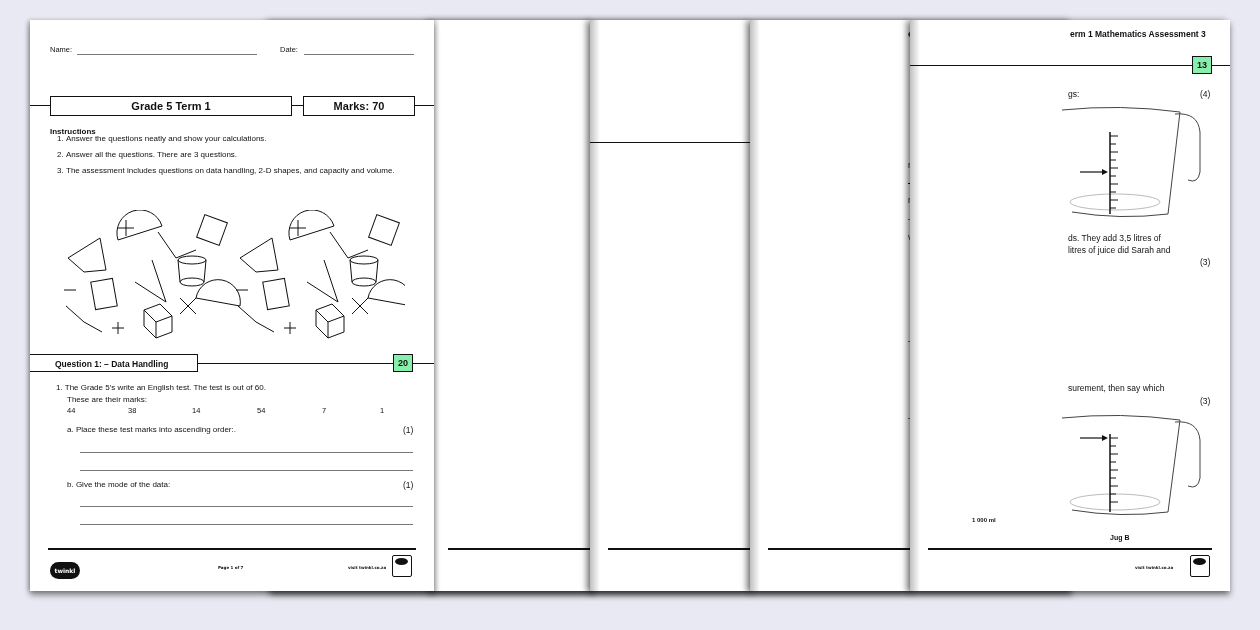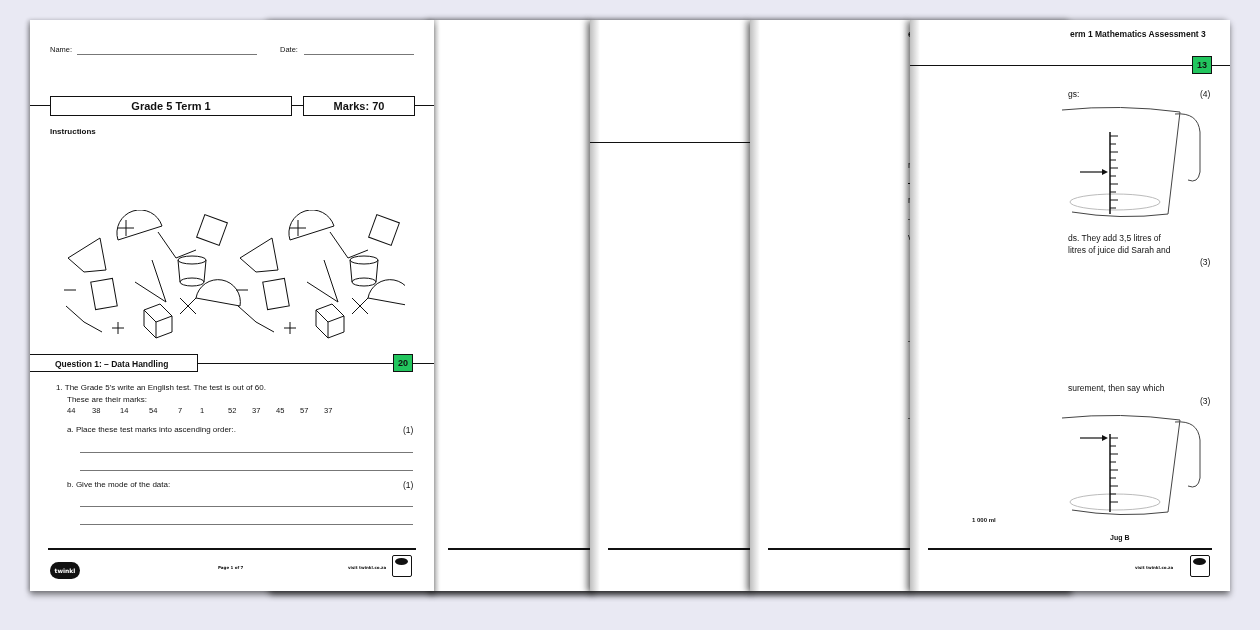--- a/index.html
+++ b/index.html
@@ -24,21 +24,21 @@
   .foot-line{position:absolute;left:18px;right:18px;bottom:41px;height:2px;background:#111;}
   .foot-url{position:absolute;bottom:21px;font-size:4px;font-weight:bold;}
   .foot-logo{position:absolute;bottom:14px;width:18px;height:20px;border:1px solid #111;border-radius:2px;background:#fff;}
   .foot-logo::before{content:"";position:absolute;left:2px;top:2px;width:13px;height:7px;background:#111;border-radius:50%;}
   
   .title{position:absolute;left:0;right:0;top:48px;text-align:center;font-size:18px;font-weight:bold;font-family:"Liberation Sans",sans-serif;}
   .title .outline{color:#fff;-webkit-text-stroke:1px #111;text-shadow:0 0 1px #111;font-family:"DejaVu Sans",sans-serif;font-size:17px;}
   .bar{position:absolute;border:1px solid #111;text-align:center;font-weight:bold;font-size:11px;font-family:"Liberation Sans",sans-serif;background:#fff;}
   .instr li{margin:0 0 5px 0;}
   .qhead{position:absolute;left:0;top:334px;width:168px;height:18px;border:1px solid #111;border-left:none;font-size:8.5px;font-weight:bold;line-height:18px;padding-left:25px;box-sizing:border-box;font-family:"Liberation Sans",sans-serif;background:#fff;}
-  .qbox{position:absolute;width:18px;height:16px;border:1px solid #111;font-size:9px;font-weight:bold;text-align:center;line-height:16px;background:#22c55e;font-family:"Liberation Sans",sans-serif;}
+  .qbox{position:absolute;width:18px;height:16px;border:1px solid #111;font-size:9px;font-weight:bold;text-align:center;line-height:16px;background:#86efac;font-family:"Liberation Sans",sans-serif;}
   .twinkl{position:absolute;left:20px;bottom:12px;width:30px;height:17px;background:#111;border-radius:9px;color:#fff;font-size:6px;font-weight:bold;text-align:center;line-height:17px;}
   .legend-row{display:flex;align-items:center;gap:5px;font-size:8px;height:12px;margin-bottom:16px;font-family:"Liberation Sans",sans-serif;}
   .sw{width:9px;height:9px;border:1px solid #333;}
   .flower{display:inline-block;width:20px;height:20px;border-radius:50%;border:1px dashed #555;margin:0 7px 0 0;box-sizing:border-box;position:relative;}
   .flower::after{content:"";position:absolute;left:6px;top:6px;width:6px;height:6px;border-radius:50%;border:1px solid #555;}
 </style>
 </head>
 <body>
 
 <div class="page p6">
@@ -225,20 +225,25 @@
 
 <div class="page p1">
   <div class="t" style="left:20px;top:25px;font-size:7.5px;">Name:</div>
   <div class="rule" style="left:47px;width:180px;top:34px;"></div>
   <div class="t" style="left:250px;top:25px;font-size:7.5px;">Date:</div>
   <div class="rule" style="left:274px;width:110px;top:34px;"></div>
   <div class="rule dark" style="left:0;right:0;top:85px;"></div>
   <div class="bar" style="left:20px;top:76px;width:240px;height:18px;line-height:18px;">Grade 5 Term 1</div>
   <div class="bar" style="left:273px;top:76px;width:110px;height:18px;line-height:18px;">Marks: 70</div>
   <div class="t" style="left:20px;top:107px;font-weight:bold;font-size:8px;">Instructions</div>
+  <ol class="instr" style="position:absolute;left:18px;top:113px;width:350px;margin:0;padding-left:18px;font-size:8px;line-height:11px;font-family:'Liberation Sans',sans-serif;">
+    <li>Answer the questions neatly and show your calculations.</li>
+    <li>Answer all the questions. There are 3 questions.</li>
+    <li>The assessment includes questions on data handling, 2-D shapes, and capacity and volume.</li>
+  </ol>
   <svg style="position:absolute;left:30px;top:190px;" width="345" height="135" viewBox="0 0 345 135">
     <g fill="none" stroke="#111" stroke-width="1">
       <line x1="58" y1="18" x2="74" y2="18"></line>
         <line x1="66" y1="10" x2="66" y2="26"></line>
       <path d="M58 30 A22 22 0 0 1 102 16 Z"></path>
       <polygon points="8,48 40,28 46,60 24,62"></polygon>
       <rect x="140" y="8" width="24" height="24" transform="rotate(20 152 20)"></rect>
       <line x1="98" y1="22" x2="116" y2="48"></line>
         <line x1="116" y1="48" x2="136" y2="40"></line>
       <ellipse cx="132" cy="50" rx="14" ry="4"></ellipse>
@@ -288,21 +293,21 @@
         <line x1="84" y1="100" x2="96" y2="112"></line>
         <line x1="96" y1="112" x2="112" y2="106"></line>
         <line x1="96" y1="112" x2="96" y2="128"></line>
     </g>
   </svg>
   <div class="rule dark" style="left:0;right:0;top:343px;"></div>
   <div class="qhead">Question 1: – Data Handling</div>
   <div class="qbox" style="left:363px;top:334px;">20</div>
   <div class="t" style="left:26px;top:363px;font-size:8px;">1.  The Grade 5’s write an English test. The test is out of 60.</div>
   <div class="t" style="left:37px;top:375px;font-size:8px;">These are their marks:</div>
-  <div style="position:absolute;left:37px;top:386px;display:flex;font-size:7.5px;font-family:'Liberation Sans',sans-serif;">
+  <div style="position:absolute;left:37px;top:386px;display:flex;font-size:7.5px;font-family:'Liberation Sans',sans-serif;gap:36px;">
     <span style="width:25px">44</span>
     <span style="width:28px">38</span>
     <span style="width:29px">14</span>
     <span style="width:29px">54</span>
     <span style="width:22px">7</span>
     <span style="width:28px">1</span>
     <span style="width:24px">52</span>
     <span style="width:24px">37</span>
     <span style="width:24px">45</span>
     <span style="width:24px">57</span>

